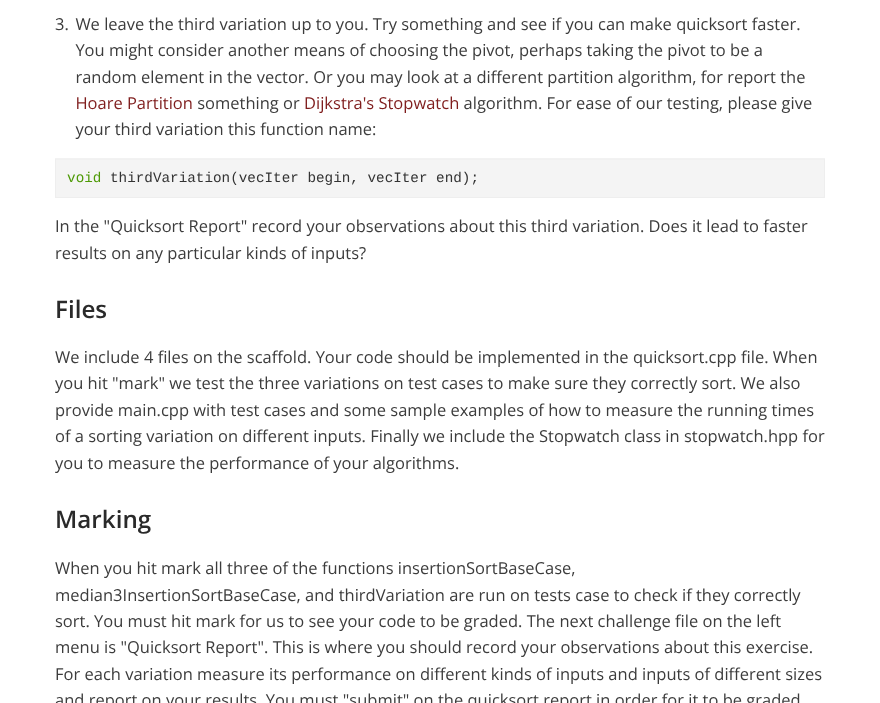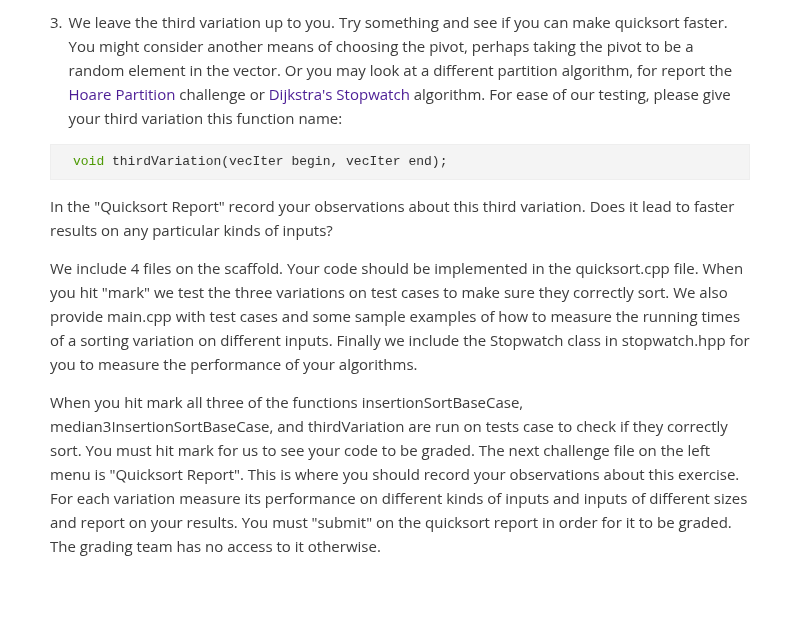--- a/index.html
+++ b/index.html
@@ -24,27 +24,27 @@
     display: flex;
   }
   .numbered .num {
     flex: 0 0 auto;
     margin-right: 6px;
   }
   .numbered .body {
     flex: 1 1 auto;
   }
   a.link {
-    color: #4c1d95;
+    color: #7f1d1d;
     text-decoration: none;
   }
   pre.code {
     background: #f4f4f4;
     border: 1px solid #eeeeee;
-    padding: 8px 22px;
+    padding: 8px 10px;
     font-family: "SFMono-Regular", Consolas, "Liberation Mono", Menlo, monospace;
     font-size: 13px;
     line-height: 1.4;
     margin: 0 0 14px 0;
     white-space: pre;
     overflow-x: auto;
     color: #333;
   }
   .kw {
     color: #4e9a06; 
@@ -60,27 +60,29 @@
 </head>
 <body>
 
 <div class="page">
 
   <div class="para numbered">
     <span class="num">3.</span>
     <span class="body">
       <span>We leave the third variation up to you.  Try something and see if you can make quicksort faster.  You might consider another means of choosing the pivot, perhaps taking the pivot to be a random element in the vector.  Or you may look at a different partition algorithm, for report the </span>
       <a href="#" class="link">Hoare Partition</a>
-      <span> challenge or </span>
+      <span> something or </span>
       <a href="#" class="link">Dijkstra's Stopwatch</a>
       <span> algorithm.  For ease of our testing, please give your third variation this function name:</span>
     </span>
   </div>
 
   <pre class="code"><span class="kw">void</span><span> thirdVariation(vecIter begin, vecIter end);</span></pre>
 
   <p class="para">In the "Quicksort Report" record your observations about this third variation.  Does it lead to faster results on any particular kinds of inputs?</p>
 
+  <h2 class="section">Files</h2>
   <p class="para">We include 4 files on the scaffold.  Your code should be implemented in the quicksort.cpp file.  When you hit "mark" we test the three variations on test cases to make sure they correctly sort.  We also provide main.cpp with test cases and some sample examples of how to measure the running times of a sorting variation on different inputs.  Finally we include the Stopwatch class in stopwatch.hpp for you to measure the performance of your algorithms.</p>
 
+  <h2 class="section">Marking</h2>
   <p class="para">When you hit mark all three of the functions insertionSortBaseCase, median3InsertionSortBaseCase, and thirdVariation are run on tests case to check if they correctly sort.  You must hit mark for us to see your code to be graded.  The next challenge file on the left menu is "Quicksort Report".  This is where you should record your observations about this exercise.  For each variation measure its performance on different kinds of inputs and inputs of different sizes and report on your results.  You must "submit" on the quicksort report in order for it to be graded.  The grading team has no access to it otherwise.</p>
 
 </div>
 
 </body></html>

